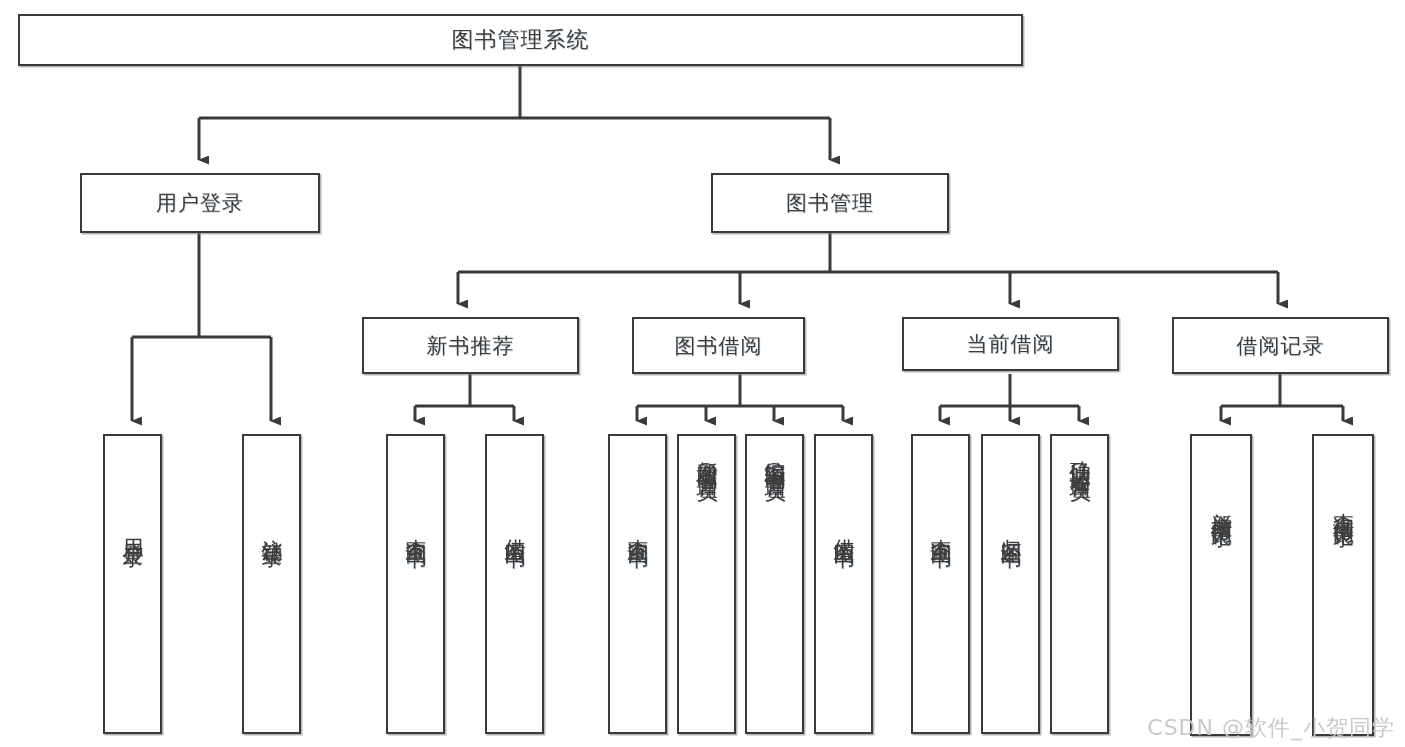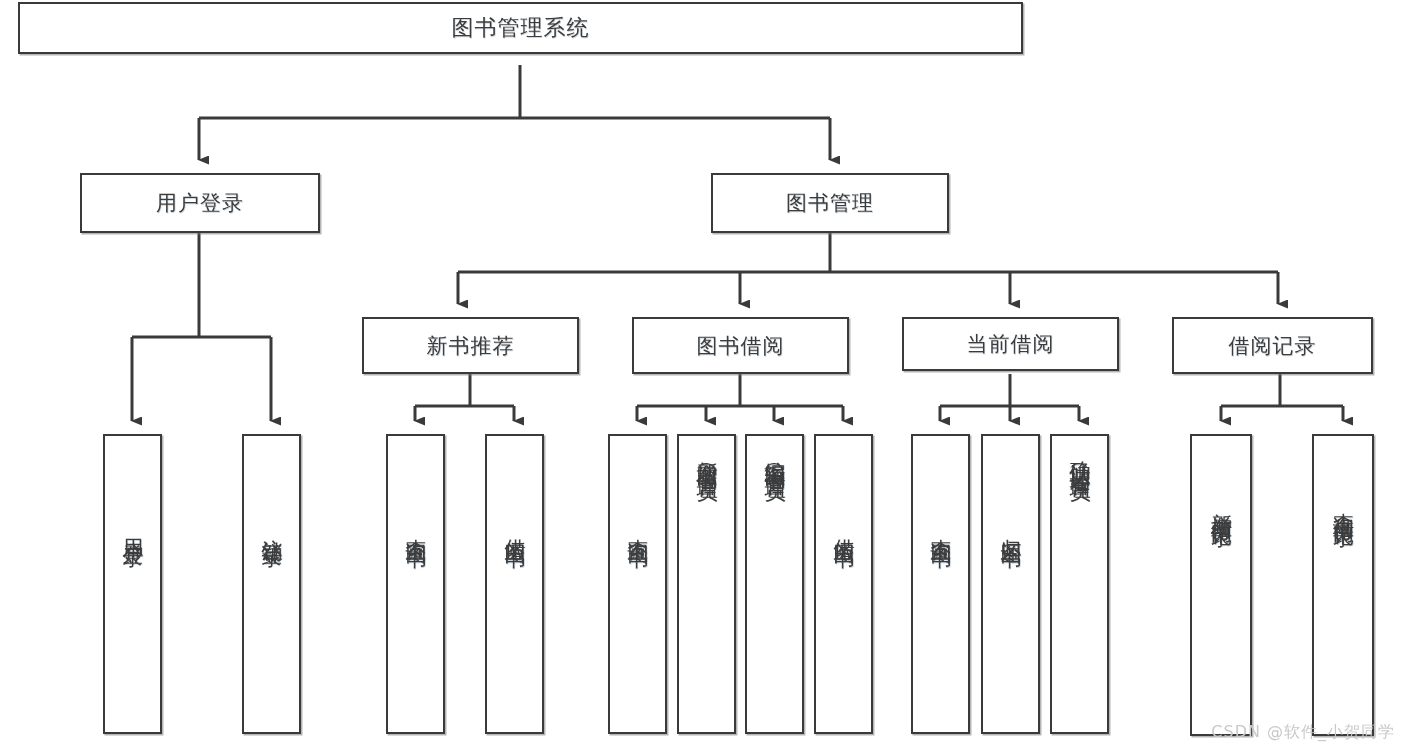--- a/index.html
+++ b/index.html
@@ -54,21 +54,21 @@
     letter-spacing:3px;
     white-space:nowrap;
   }
   .node.leaf.mid .label{ margin-top:86px; }
   .node.leaf.midshort .label{ margin-top:60px; }
   .node.leaf.topal .label{ margin-top:8px; }
   .watermark{
     position:absolute;
     right:10px;
     bottom:4px;
-    font-size:16px;
+    font-size:22px;
     color:#c9c9c9;
     letter-spacing:1px;
     white-space:nowrap;
   }
 </style>
 </head>
 <body>
 
 <div id="stage">
 
@@ -115,41 +115,41 @@
       <path d="M1010,406 L1010,421" marker-end="url(#arrowhead)"></path>
       <path d="M1079,406 L1079,421" marker-end="url(#arrowhead)"></path>
 
       <path d="M1280,374 L1280,406"></path>
       <path d="M1221,406 L1343,406"></path>
       <path d="M1221,406 L1221,421" marker-end="url(#arrowhead)"></path>
       <path d="M1343,406 L1343,421" marker-end="url(#arrowhead)"></path>
     </g>
   </svg>
 
-  <div class="node root" style="left:18px; top:2px; width:1005px; height:52px;">
+  <div class="node root" style="left:18px; top:14px; width:1005px; height:52px;">
     <span class="label">图书管理系统</span>
   </div>
 
   <div class="node lvl1" style="left:80px; top:173px; width:240px; height:60px;">
     <span class="label">用户登录</span>
   </div>
   <div class="node lvl1" style="left:711px; top:173px; width:238px; height:60px;text-align:right;">
     <span class="label">图书管理</span>
   </div>
 
   <div class="node lvl2" style="left:362px; top:317px; width:217px; height:57px;">
     <span class="label">新书推荐</span>
   </div>
-  <div class="node lvl2" style="left:632px; top:317px; width:217px; height:57px;">
+  <div class="node lvl2" style="left:632px; top:317px; width:173px; height:57px;">
     <span class="label">图书借阅</span>
   </div>
   <div class="node lvl2" style="left:902px; top:317px; width:217px; height:54px;">
     <span class="label">当前借阅</span>
   </div>
-  <div class="node lvl2" style="left:1172px; top:317px; width:201px; height:57px;">
+  <div class="node lvl2" style="left:1172px; top:317px; width:217px; height:57px;">
     <span class="label">借阅记录</span>
   </div>
 
   <div class="node leaf mid" style="left:103px; top:434px; width:59px; height:300px;">
     <span class="label">用户登录</span>
   </div>
   <div class="node leaf mid" style="left:242px; top:434px; width:59px; height:300px;">
     <span class="label">注销登录</span>
   </div>
 

